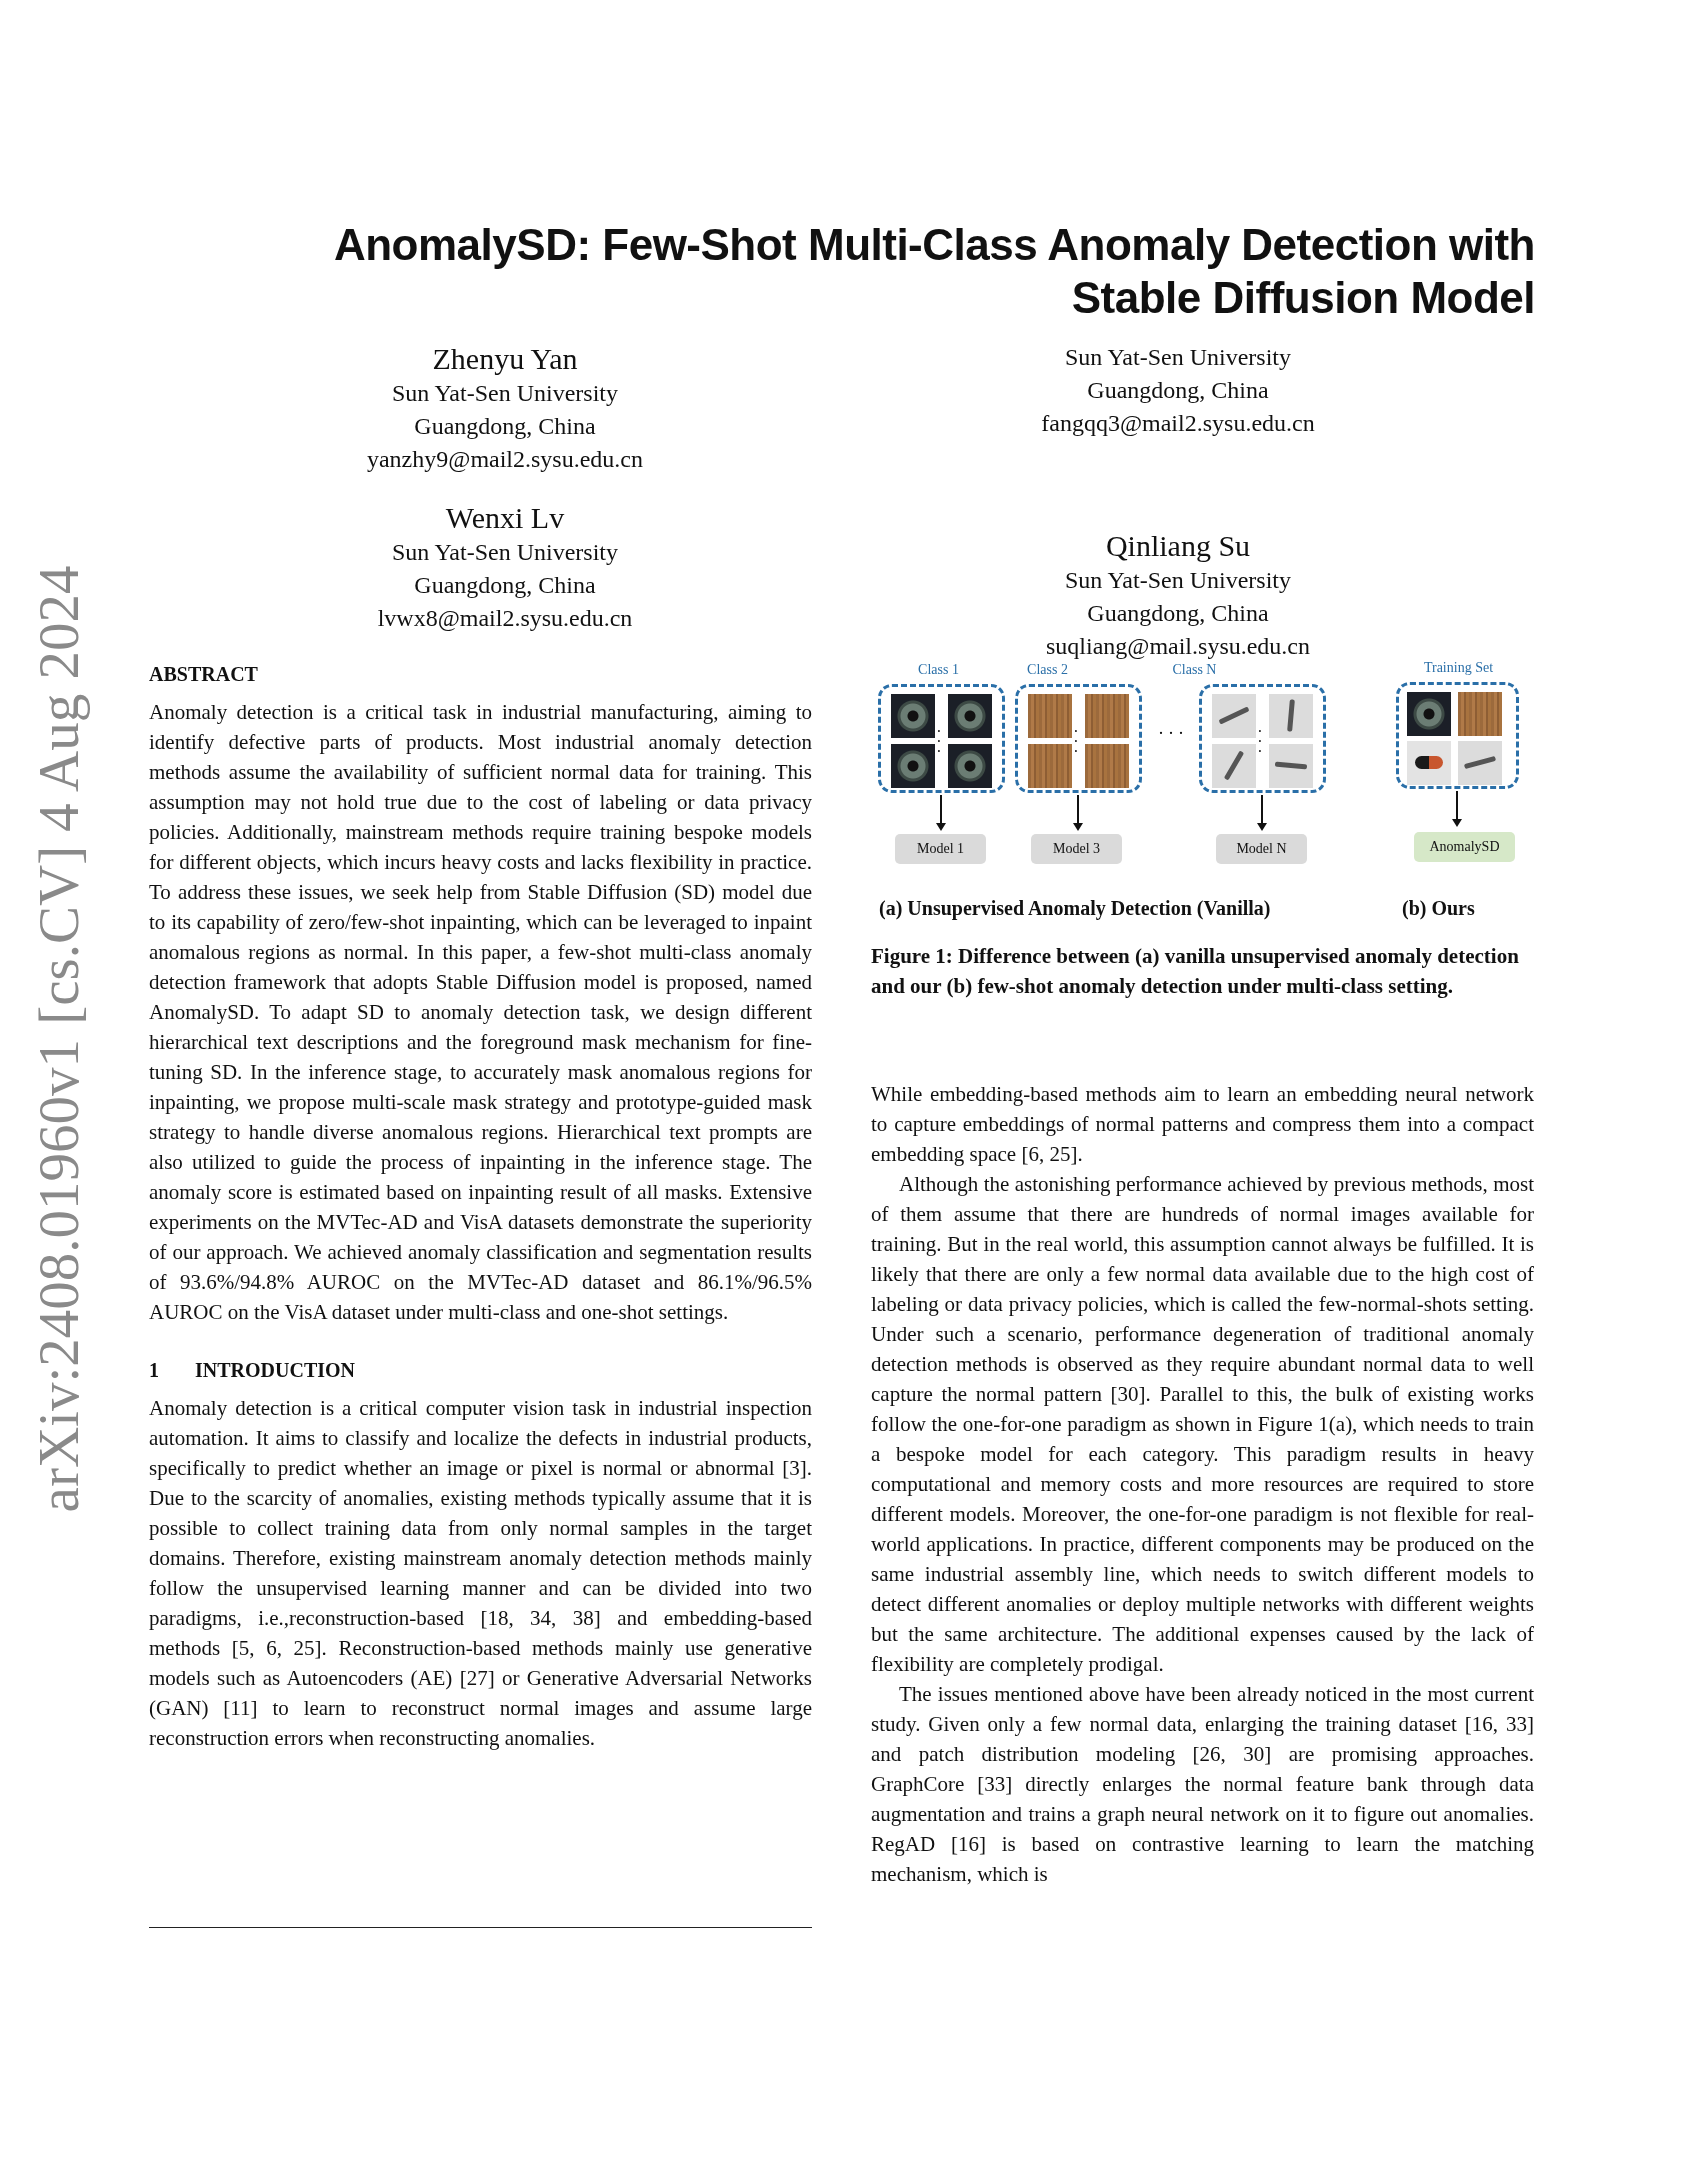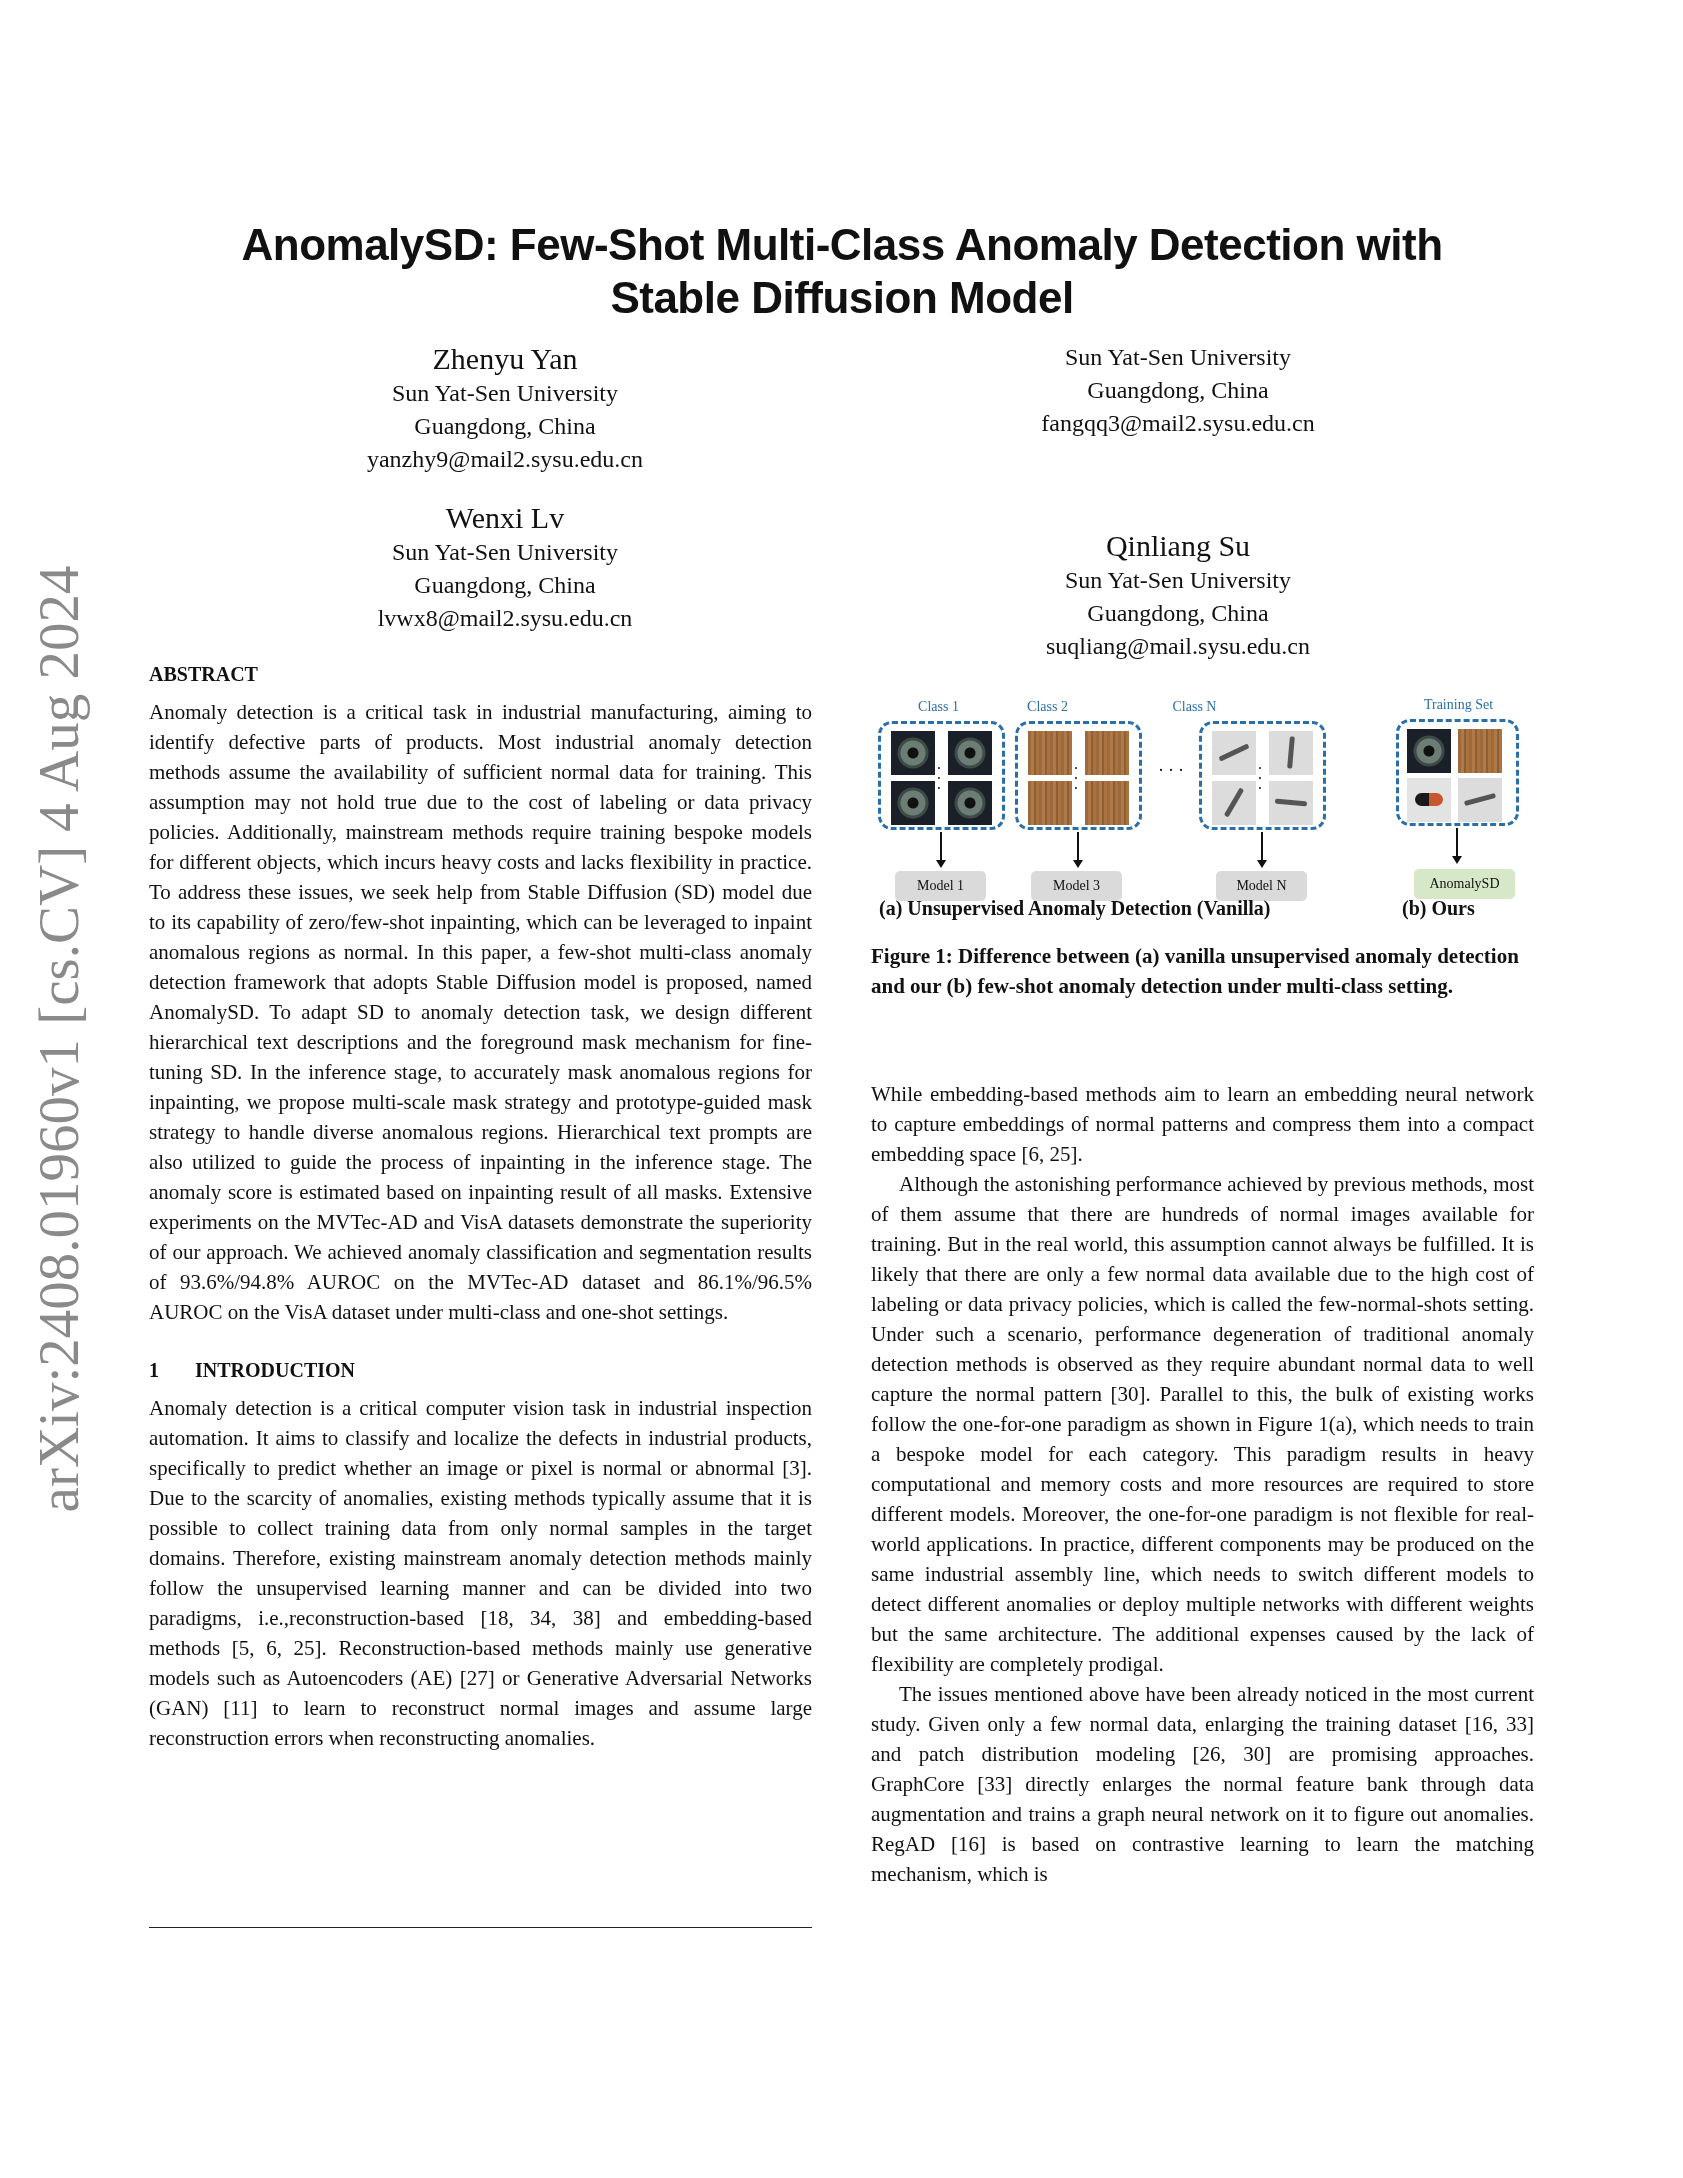--- a/index.html
+++ b/index.html
@@ -1,29 +1,29 @@
 <!DOCTYPE html>
 <html><head>
 <meta charset="utf-8">
 <style>
   html, body { margin: 0; padding: 0; background: #ffffff; }
   body { width: 1683px; height: 2178px; position: relative; overflow: hidden; color: #111; font-family: "Liberation Serif", "DejaVu Serif", serif; }
   .arxiv { position: absolute; left: 18px; top: 554px; width: 79px; height: 970px; }
   .arxiv span { position: absolute; left: 50%; top: 50%; transform: translate(-50%, -50%) rotate(-90deg); white-space: nowrap; font-family: "Liberation Serif", serif; font-size: 57px; color: #8a8a8a; letter-spacing: 0px; }
-  .title { position: absolute; left: 149px; top: 218px; width: 1386px; text-align: center; font-family: "Liberation Sans", "DejaVu Sans", sans-serif; font-weight: bold; font-size: 44px; line-height: 53px; letter-spacing: -0.5px; }
+  .title { position: absolute; left: 149px; top: 218px; width: 1386px; text-align: right; font-family: "Liberation Sans", "DejaVu Sans", sans-serif; font-weight: bold; font-size: 44px; line-height: 53px; letter-spacing: -0.5px; }
   .author { position: absolute; width: 416px; text-align: center; font-size: 24px; line-height: 33px; }
   .author .name { font-size: 30px; line-height: 36px; }
   .col { position: absolute; width: 663px; font-size: 21px; line-height: 30px; text-align: justify; hyphens: auto; }
   .col p { margin: 0; }
   .indent { text-indent: 28px; }
   .sec-head { font-weight: bold; font-size: 20px; margin: 0 0 6px 0; line-height: 34px; }
   .sec-num { display: inline-block; width: 46px; }
   .rule { position: absolute; left: 149px; top: 1927px; width: 663px; height: 0; border-top: 1.5px solid #222; }
   
-  .figure { position: absolute; left: 871px; top: 699px; width: 673px; height: 238px; font-family: "Liberation Serif", serif; }
+  .figure { position: absolute; left: 871px; top: 662px; width: 673px; height: 238px; font-family: "Liberation Serif", serif; }
   .class-label { position: absolute; font-size: 14px; color: #2a6fa8; text-align: center; width: 129px; }
   .dash-box { position: absolute; border: 3px dashed #2a6fa8; border-radius: 14px; box-sizing: border-box; }
   .thumb { position: absolute; width: 44px; height: 44px; }
   .nut { background: radial-gradient(circle at 50% 50%, #111 0 5px, #6b7d74 6px 12px, #3d4a45 13px 15px, #1b1f27 16px); }
   .wood { background: repeating-linear-gradient(90deg, #9c6a3c 0 3px, #b07a48 3px 6px, #8e5e34 6px 8px, #a8733f 8px 11px); }
   .screw { background: #dcdcdc; position: absolute; overflow: hidden; }
   .screw::after { content: ""; position: absolute; left: 6px; top: 19px; width: 32px; height: 5px; background: #555; border-radius: 2px; transform: rotate(var(--r, -20deg)); }
   .pill { background: #e3e3e3; }
   .pill::after { content: ""; position: absolute; left: 8px; top: 15px; width: 28px; height: 13px; border-radius: 7px; background: linear-gradient(90deg, #1a1a1a 0 50%, #c8562e 50% 100%); }
   .vdots { position: absolute; font-size: 16px; line-height: 10px; width: 8px; text-align: center; }

